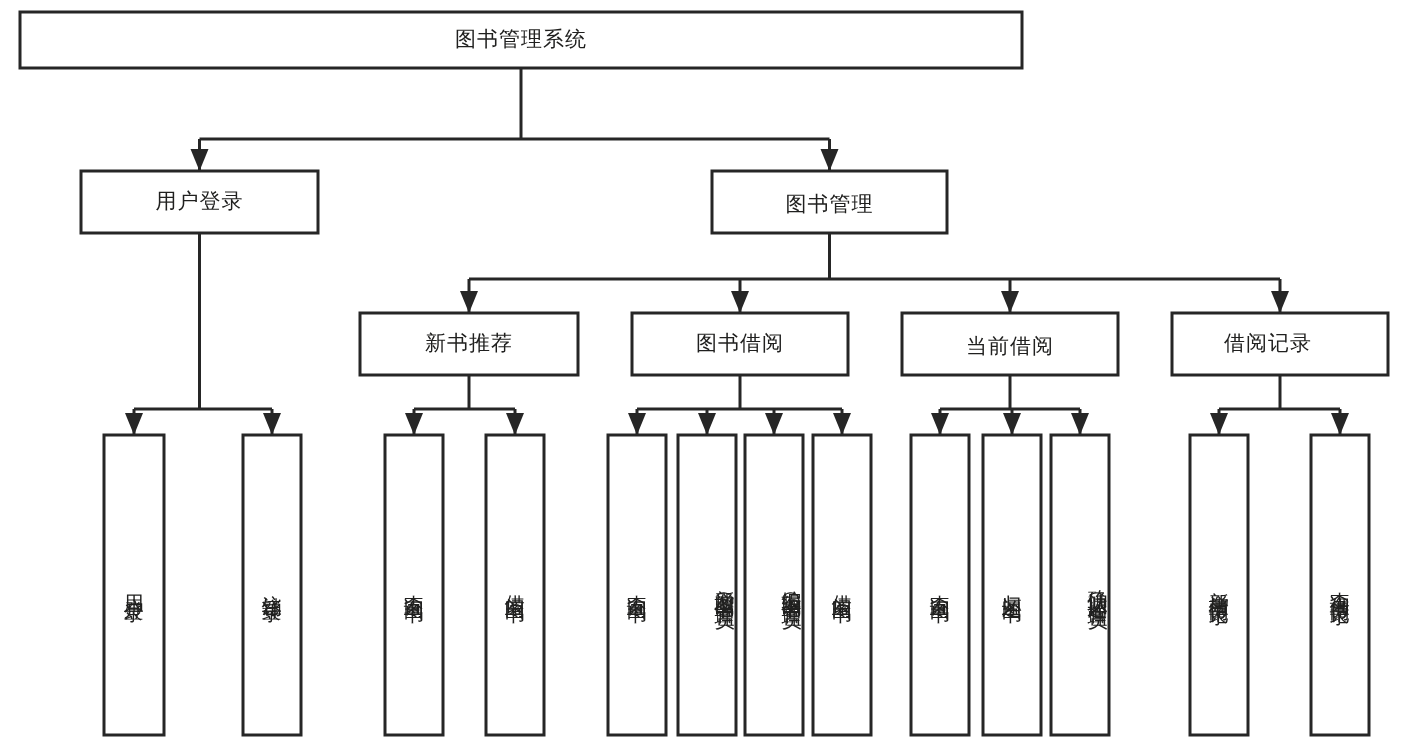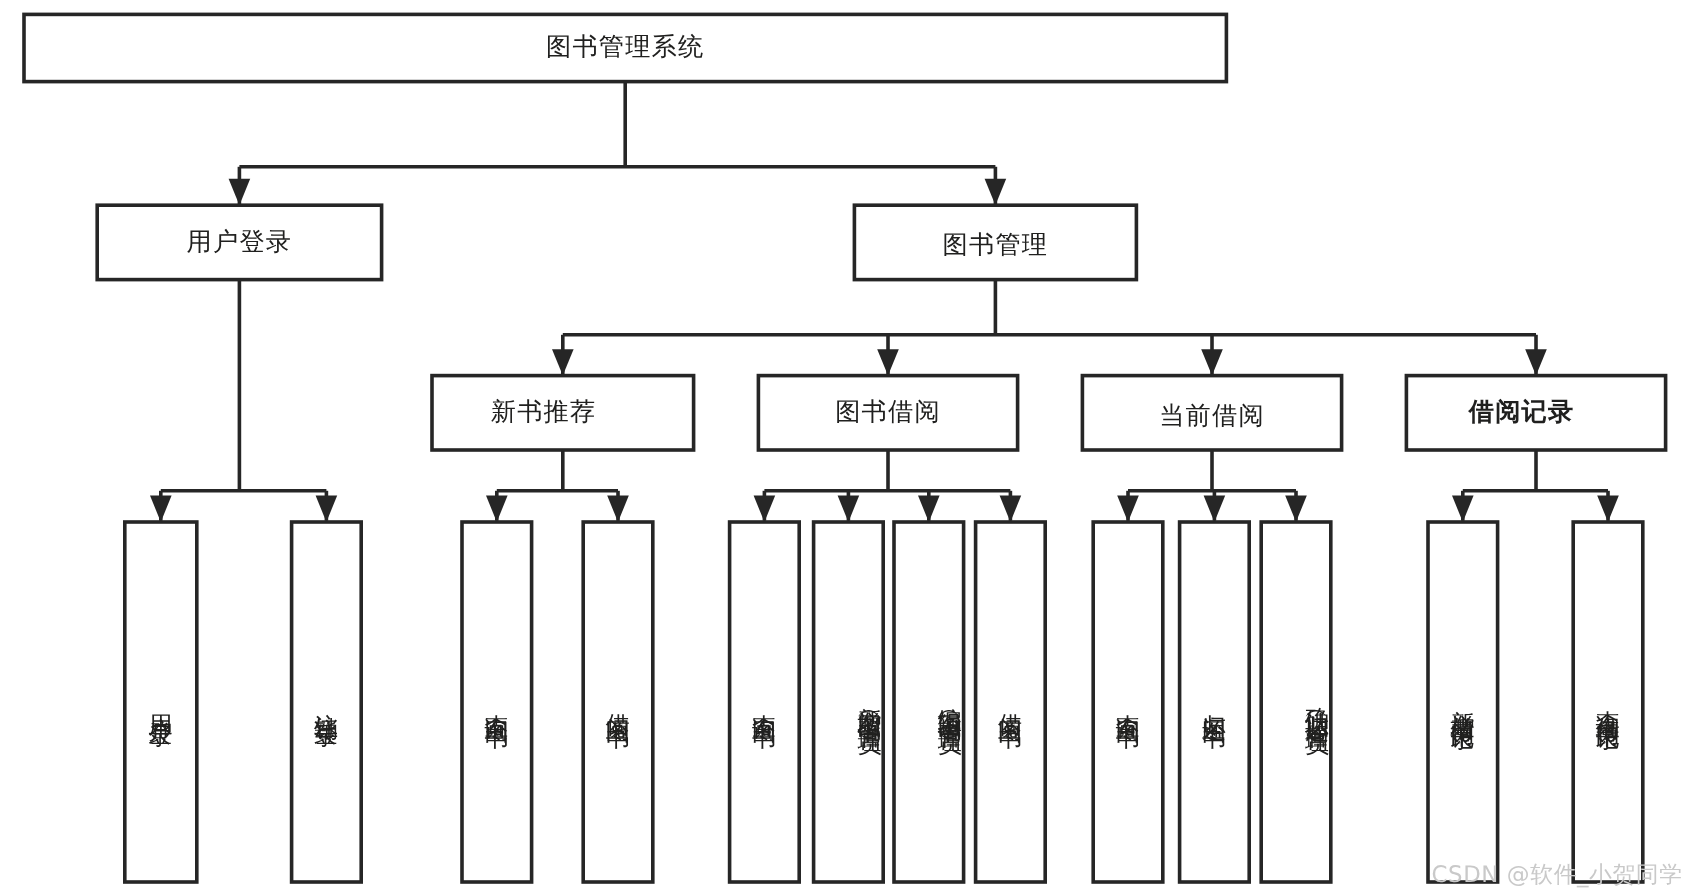--- a/index.html
+++ b/index.html
@@ -163,34 +163,33 @@
         <rect x="1051" y="435" width="58" height="300" class="node-box"></rect>
         <rect x="1190" y="435" width="58" height="300" class="node-box"></rect>
         <rect x="1311" y="435" width="58" height="300" class="node-box"></rect>
       </g>
   </svg>
 
   <div id="labels-layer">
       <div class="node-label horizontal" style="left: 20px; top: 12px; width: 1002px; height: 56px;">图书管理系统</div>
       <div class="node-label horizontal" style="left: 81px; top: 171px; width: 237px; height: 62px;">用户登录</div>
       <div class="node-label horizontal" style="left: 712px; top: 171px; width: 235px; height: 68px;">图书管理</div>
-      <div class="node-label horizontal" style="left: 344px; top: 313px; width: 218px; height: 62px;">新书推荐</div>
+      <div class="node-label horizontal" style="left: 360px; top: 313px; width: 218px; height: 62px;">新书推荐</div>
       <div class="node-label horizontal" style="left: 632px; top: 313px; width: 216px; height: 62px;">图书借阅</div>
       <div class="node-label horizontal" style="left: 902px; top: 311px; width: 216px; height: 71px;">当前借阅</div>
-      <div class="node-label horizontal" style="left: 1172px; top: 313px; width: 192px; height: 62px; font-weight: bold;">借阅记录</div>
+      <div class="node-label horizontal" style="left: 1172px; top: 313px; width: 192px; height: 62px;">借阅记录</div>
       <div class="node-label vertical centered" style="left: 104px; top: 435px; width: 60px; height: 300px;">用户登录</div>
       <div class="node-label vertical centered" style="left: 243px; top: 435px; width: 58px; height: 300px;">注销登录</div>
       <div class="node-label vertical centered" style="left: 385px; top: 435px; width: 58px; height: 300px;">查询图书</div>
       <div class="node-label vertical centered" style="left: 486px; top: 435px; width: 58px; height: 300px;">借阅图书</div>
       <div class="node-label vertical centered" style="left: 608px; top: 435px; width: 58px; height: 300px;">查询图书</div>
       <div class="node-label vertical" style="left: 678px; top: 435px; width: 58px; height: 300px;">新增图书（管理员）</div>
       <div class="node-label vertical" style="left: 745px; top: 435px; width: 58px; height: 300px;">编辑图书（管理员）</div>
       <div class="node-label vertical centered" style="left: 813px; top: 435px; width: 58px; height: 300px;">借阅图书</div>
       <div class="node-label vertical centered" style="left: 911px; top: 435px; width: 58px; height: 300px;">查询图书</div>
       <div class="node-label vertical centered" style="left: 983px; top: 435px; width: 58px; height: 300px;">归还图书</div>
       <div class="node-label vertical" style="left: 1051px; top: 435px; width: 58px; height: 300px;">确认归还（管理员）</div>
       <div class="node-label vertical centered" style="left: 1190px; top: 435px; width: 58px; height: 300px;">新增借阅记录</div>
       <div class="node-label vertical centered" style="left: 1311px; top: 435px; width: 58px; height: 300px;">查询借阅记录</div>
     </div>
 
-  <div class="watermark" style="left: 1193px; top: 716px;">CSDN @软件_小贺同学</div>
 
 </div>
 
 </body></html>

